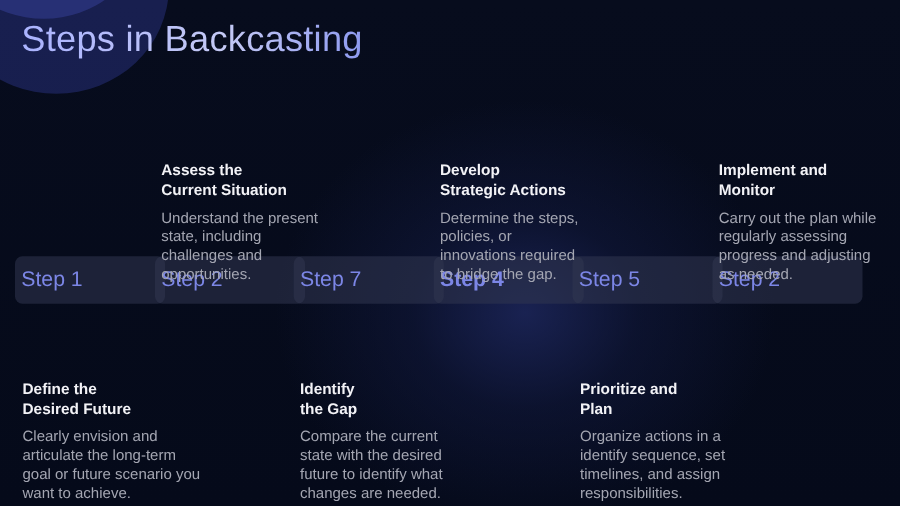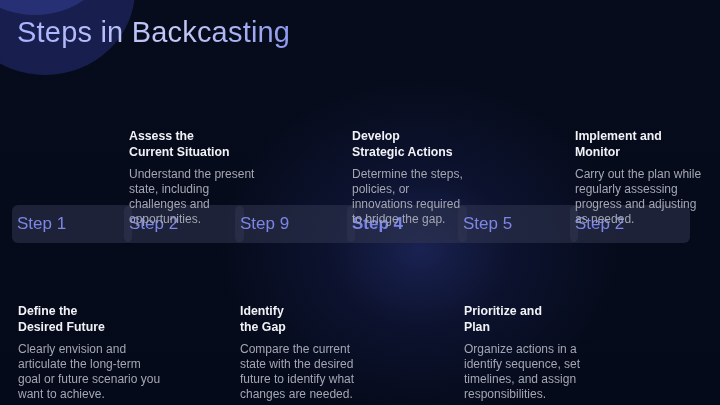--- a/index.html
+++ b/index.html
@@ -63,21 +63,21 @@
 <body>
 
 <div class="bg"></div>
 <div class="circle-outer"></div>
 <div class="circle-inner"></div>
 
 <h1 class="title">Steps in Backcasting</h1>
 
 <div class="step-box" style="left:12px;">Step 1</div>
 <div class="step-box" style="left:124px;">Step 2</div>
-<div class="step-box" style="left:235px;">Step 9</div>
+<div class="step-box" style="left:235px;">Step 7</div>
 <div class="step-box" style="left:347px;font-weight:bold;">Step 4</div>
 <div class="step-box" style="left:458px;">Step 5</div>
 <div class="step-box" style="left:570px;">Step 2</div>
 
 <div class="desc bottom" style="left:18px;">
   <div class="head">
     <div>Define the</div>
     <div>Desired Future</div>
   </div>
   <div class="body" style="width:145px;">Clearly envision and articulate the long-term goal or future scenario you want to achieve.</div>

